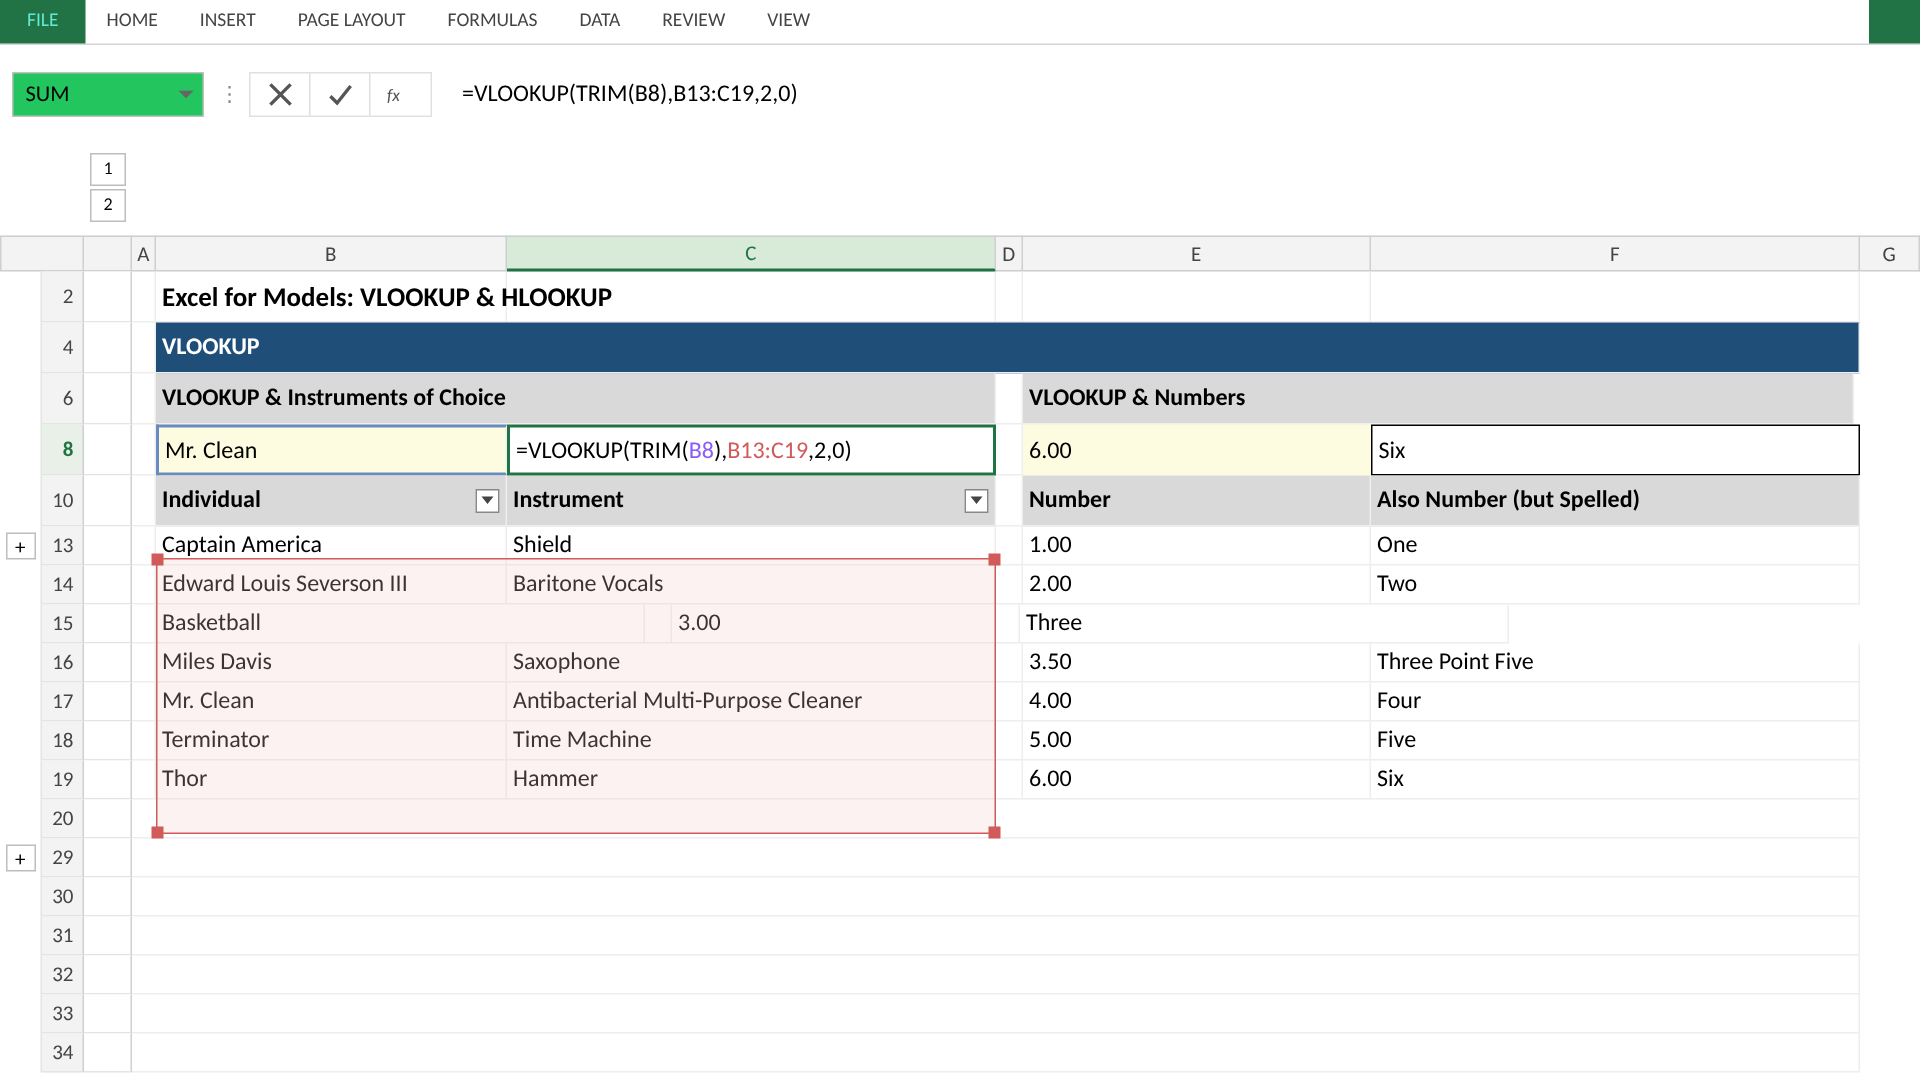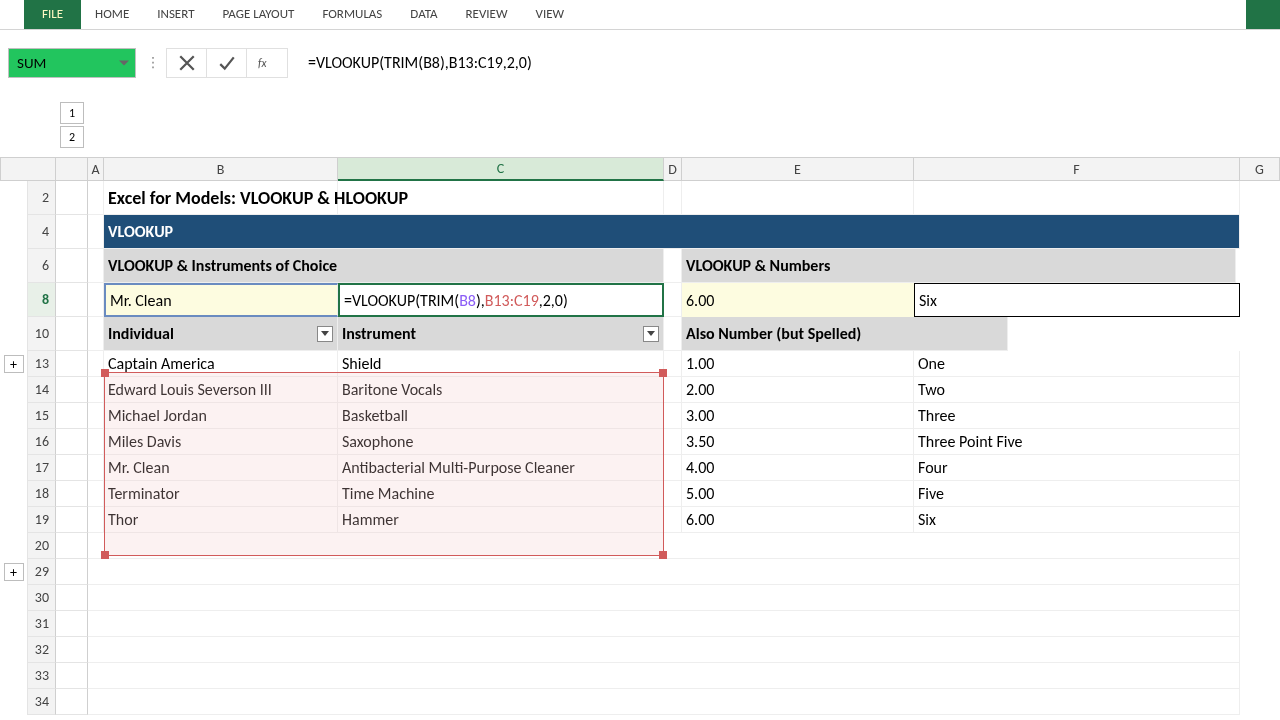--- a/index.html
+++ b/index.html
@@ -1,21 +1,21 @@
 <!DOCTYPE html>
 <html><head>
 <meta charset="utf-8">
 <style>
   * { margin: 0; padding: 0; box-sizing: border-box; }
   body { font-family: "Segoe UI", Calibri, sans-serif; font-size: 15px; background: #fff; overflow: hidden; width: 1280px; height: 720px; }
 
   
   .ribbon { display: flex; align-items: stretch; height: 30px; background: #fff; border-bottom: 1px solid #d4d4d4; }
   .ribbon-tab { padding: 6px 14px; color: #444; font-size: 13px; cursor: pointer; }
-  .ribbon-tab.file { background: #217346; color: #fef9c3; padding: 6px 18px; margin-left: 24px; }
+  .ribbon-tab.file { background: #217346; color: #5eead4; padding: 6px 18px; }
   .ribbon-spacer { flex: 1; }
   .ribbon-end { width: 34px; height: 100%; background: #217346; }
 
   
   .fbar-row { display: flex; align-items: center; height: 45px; margin-top: 10px; padding-left: 8px; }
   .namebox { position: relative; width: 128px; height: 30px; border: 1px solid #c0c0c0; display: flex; align-items: center; padding: 0 8px; background: #22c55e; }
   .namebox-caret { position: absolute; right: 6px; top: 50%; transform: translateY(-50%); width: 0; height: 0; border-left: 5px solid transparent; border-right: 5px solid transparent; border-top: 5px solid #666; }
   .sep-dots { width: 10px; margin: 0 10px; color: #888; text-align: center; font-size: 14px; }
   .fbar-icons { display: flex; align-items: center; border: 1px solid #e0e0e0; height: 30px; }
   .fbar-btn { width: 40px; height: 100%; display: flex; align-items: center; justify-content: center; cursor: pointer; border-right: 1px solid #e0e0e0; }
@@ -198,20 +198,21 @@
       <div class="cell col-A"></div>
       <div class="cell col-B col-header">
           <span>Individual</span>
           <span class="filter"></span>
         </div>
       <div class="cell col-C col-header">
           <span>Instrument</span>
           <span class="filter"></span>
         </div>
       <div class="cell col-D"></div>
+      <div class="cell col-E col-header">Number</div>
       <div class="cell col-F col-header">Also Number (but Spelled)</div>
     </div>
 
     <div class="row">
       <div class="outline-gut">
           <div class="outline-plus">+</div>
         </div>
       <div class="rowgut">13</div>
       <div class="rowgut-spacer"></div>
       <div class="cell col-A"></div>
@@ -230,21 +231,20 @@
       <div class="cell col-C">Baritone Vocals</div>
       <div class="cell col-D"></div>
       <div class="cell col-E">2.00</div>
       <div class="cell col-F">Two</div>
     </div>
     <div class="row">
       <div class="outline-gut"></div>
       <div class="rowgut">15</div>
       <div class="rowgut-spacer"></div>
       <div class="cell col-A"></div>
-      <div class="cell col-B">Michael Jordan</div>
       <div class="cell col-C">Basketball</div>
       <div class="cell col-D"></div>
       <div class="cell col-E">3.00</div>
       <div class="cell col-F">Three</div>
     </div>
     <div class="row">
       <div class="outline-gut"></div>
       <div class="rowgut">16</div>
       <div class="rowgut-spacer"></div>
       <div class="cell col-A"></div>

